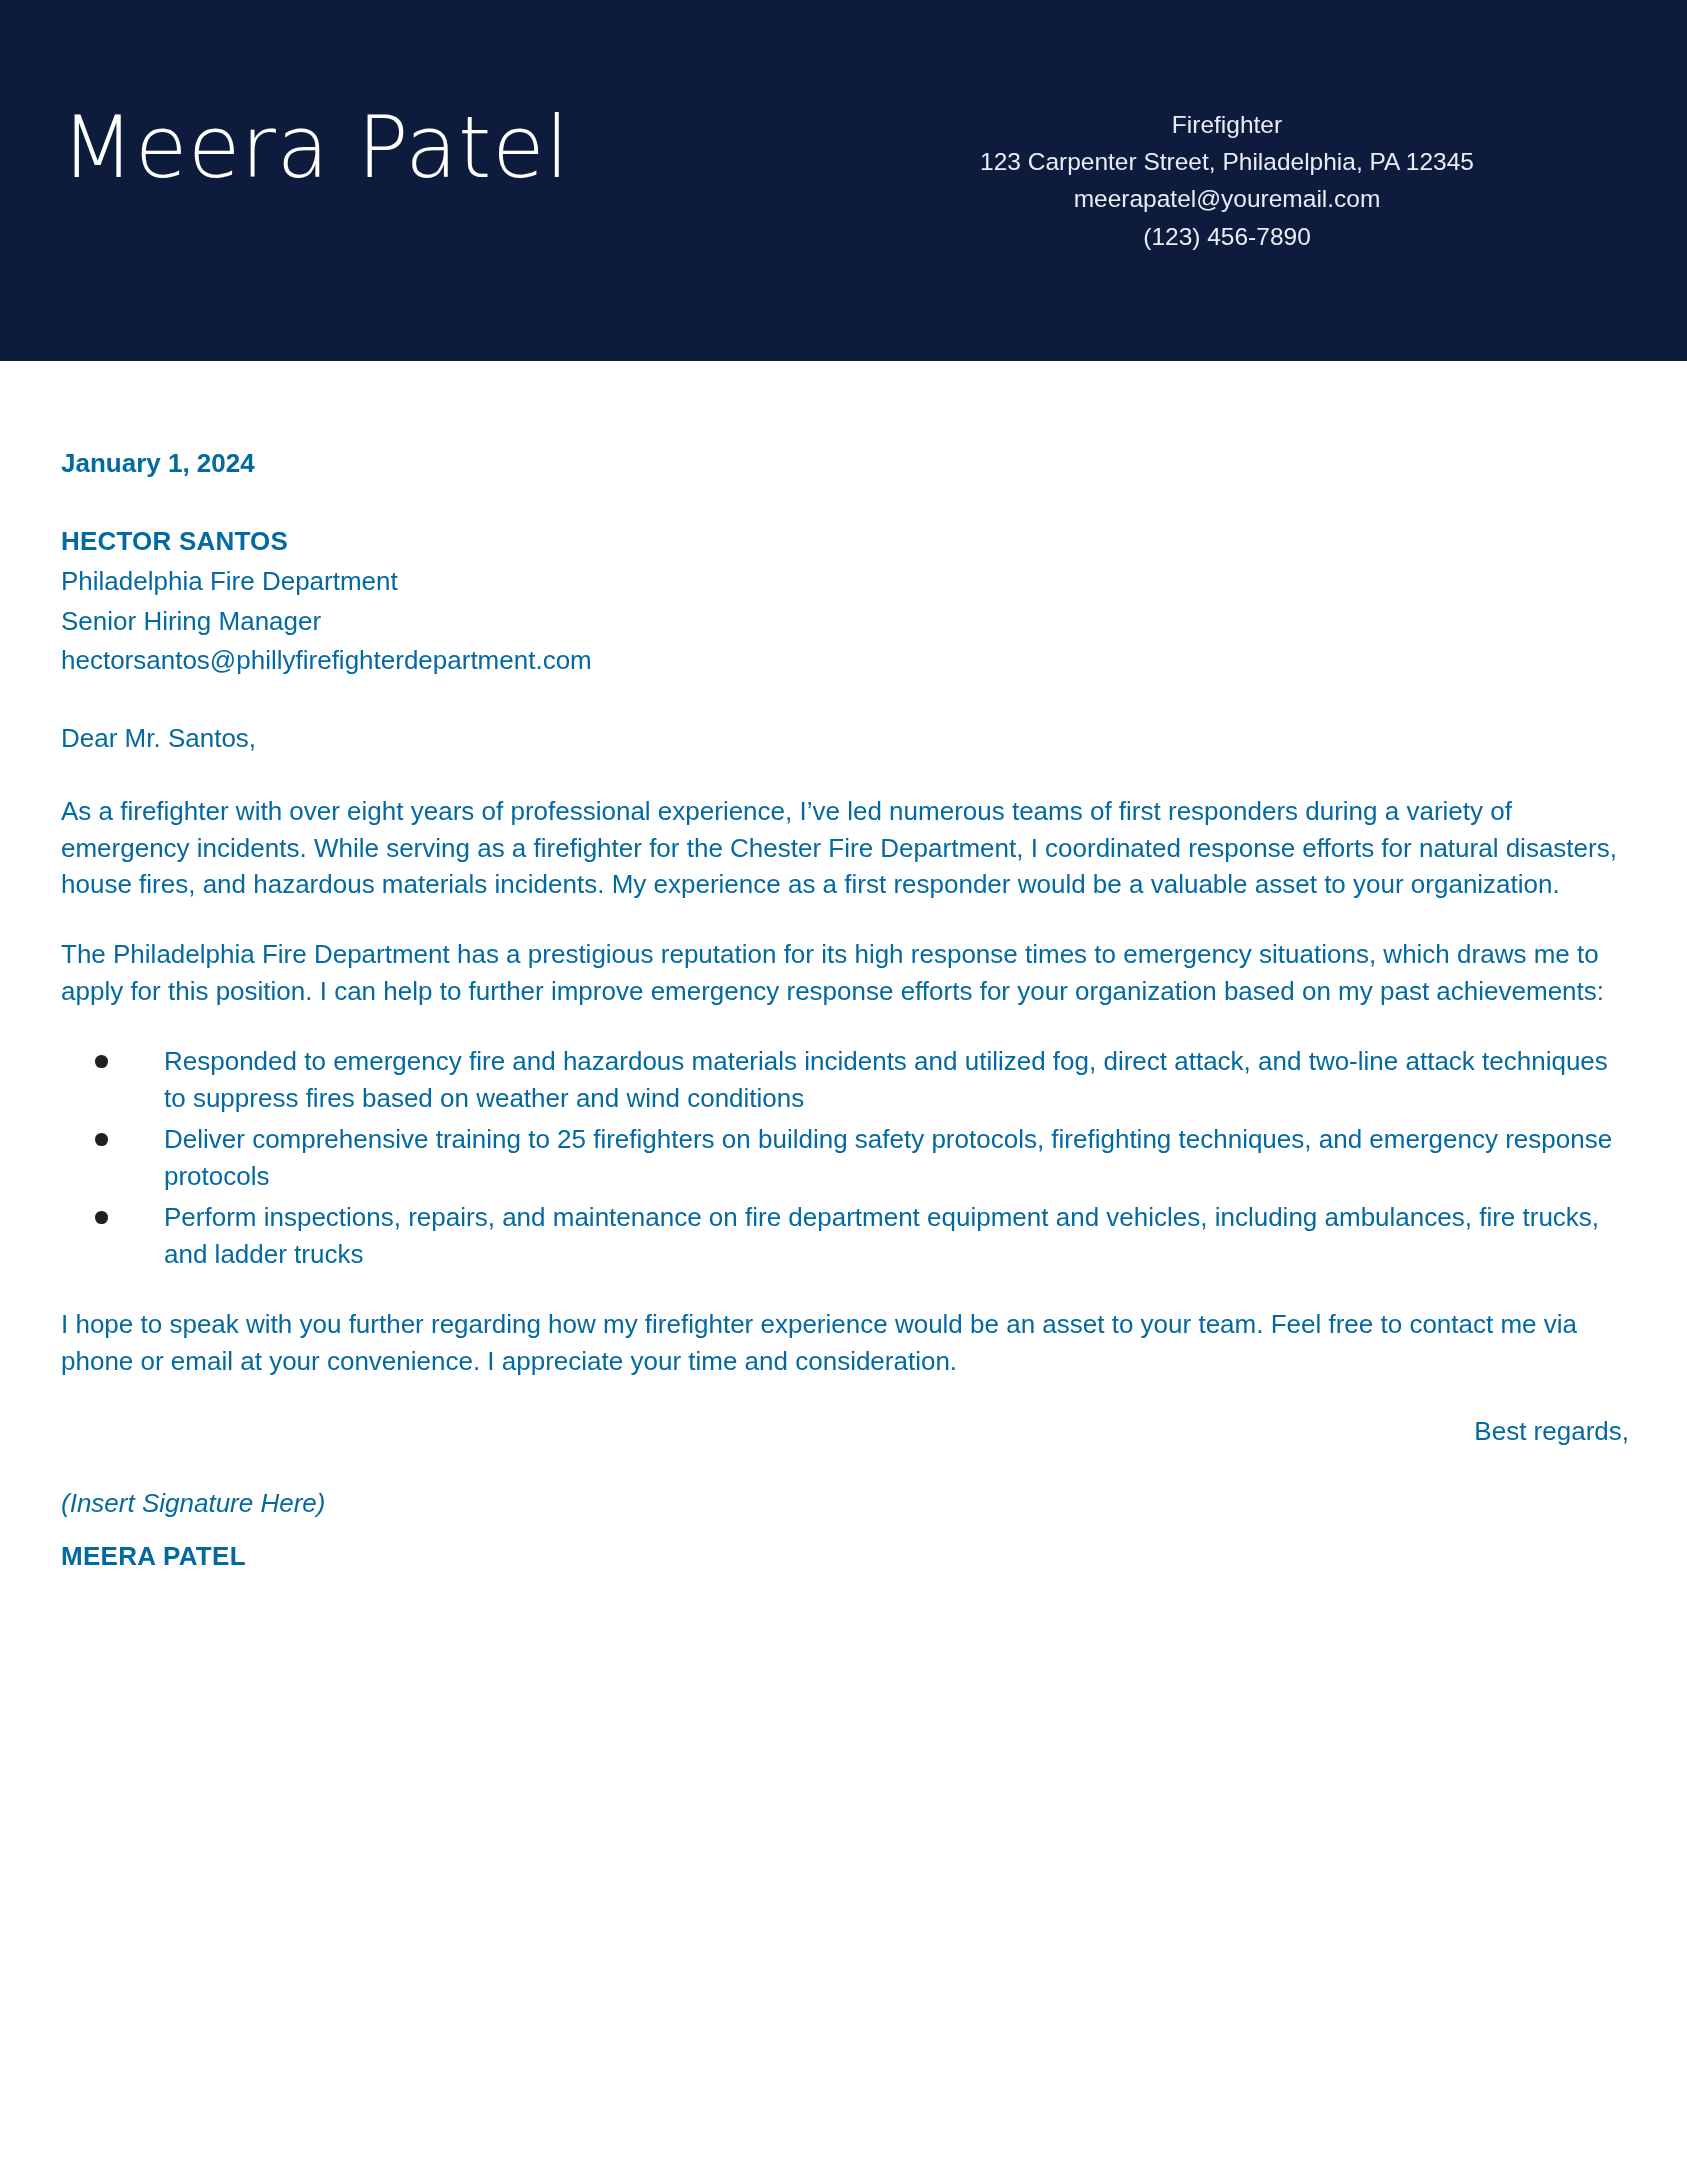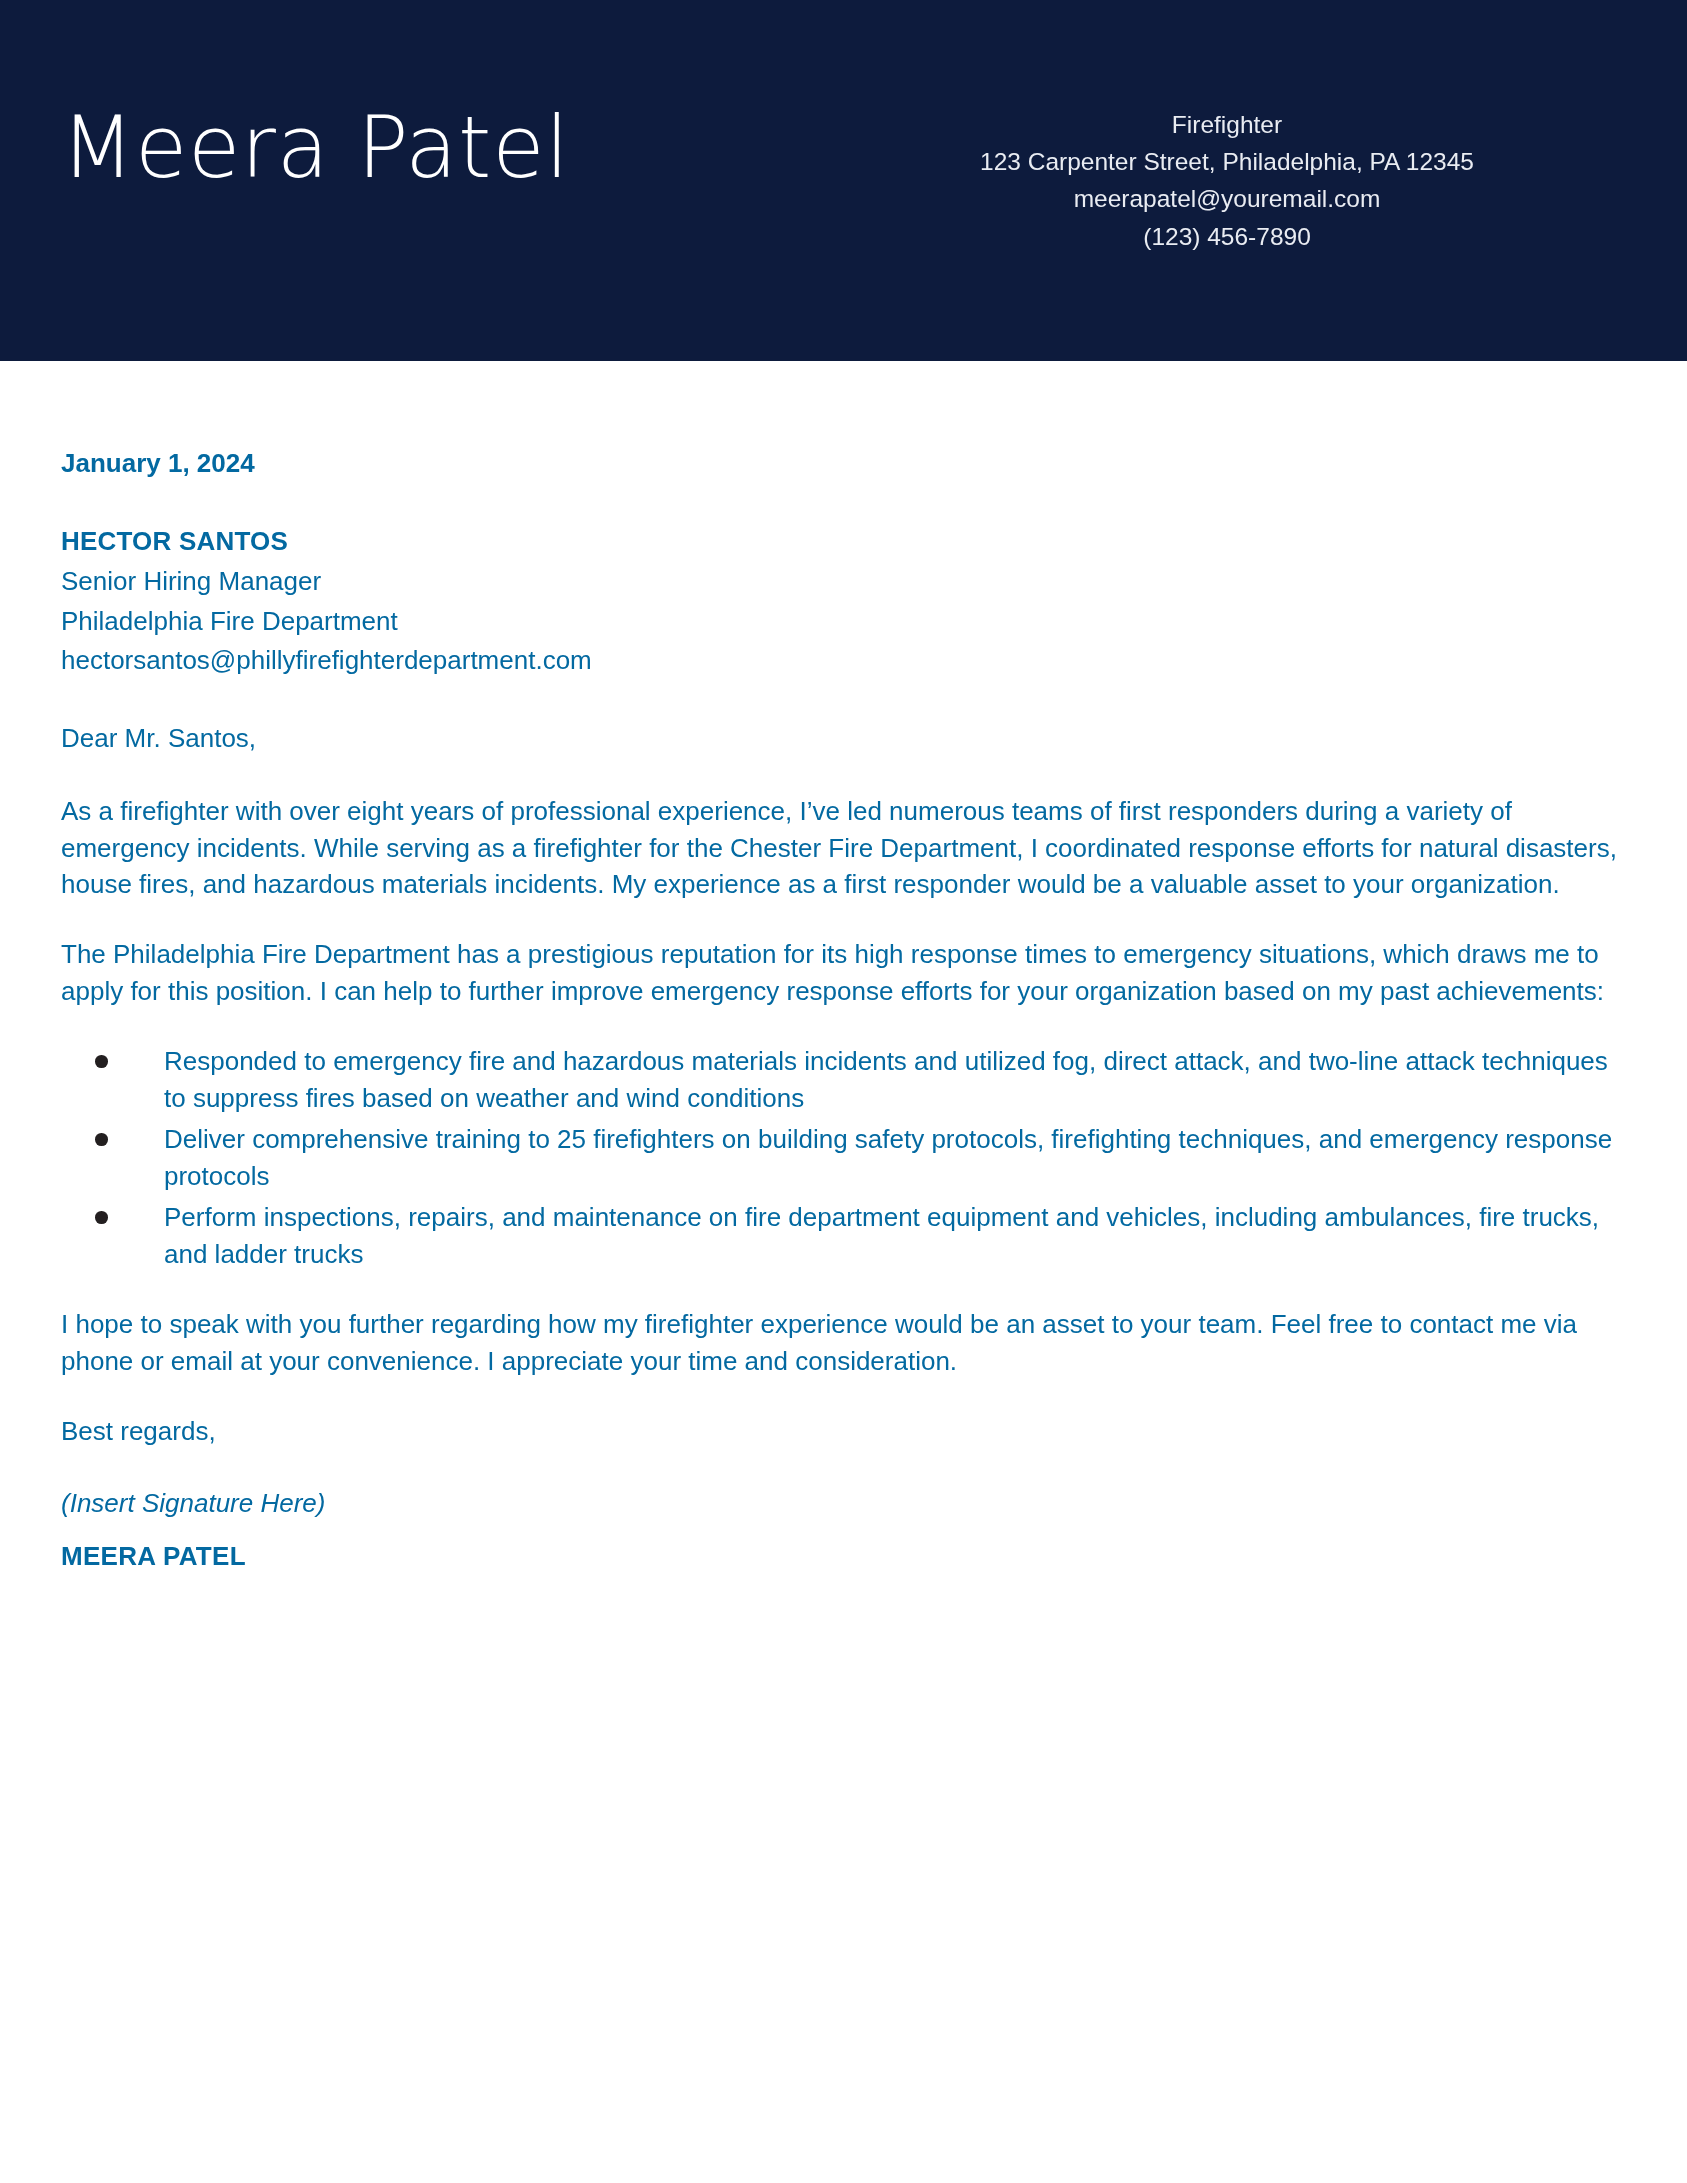--- a/index.html
+++ b/index.html
@@ -124,20 +124,21 @@
     border-radius: 50%;
     display: block;
   }
 
   .closing-paragraph {
     margin: 0 0 34px 0;
   }
 
   .signoff {
     margin: 0 0 36px 0;
+    text-align: right;
   }
 
   .signature-placeholder {
     font-style: italic;
     margin: 0 0 16px 0;
   }
 
   .signer-name {
     font-weight: bold;
     letter-spacing: 0.3px;
@@ -159,22 +160,22 @@
       <span class="contact-line">(123) 456-7890</span>
     </div>
   </div>
 
   <div class="letter-body">
 
     <div class="date-line">January 1, 2024</div>
 
     <div class="recipient-block">
       <span class="recipient-line recipient-name">HECTOR SANTOS</span>
+      <span class="recipient-line">Philadelphia Fire Department</span>
       <span class="recipient-line">Senior Hiring Manager</span>
-      <span class="recipient-line">Philadelphia Fire Department</span>
       <span class="recipient-line">hectorsantos@phillyfirefighterdepartment.com</span>
     </div>
 
     <p class="salutation">Dear Mr. Santos,</p>
 
     <p class="body-paragraph">As a firefighter with over eight years of professional experience, I’ve led numerous teams of first responders during a variety of emergency incidents. While serving as a firefighter for the Chester Fire Department, I coordinated response efforts for natural disasters, house fires, and hazardous materials incidents. My experience as a first responder would be a valuable asset to your organization.</p>
 
     <p class="body-paragraph">The Philadelphia Fire Department has a prestigious reputation for its high response times to emergency situations, which draws me to apply for this position. I can help to further improve emergency response efforts for your organization based on my past achievements:</p>
 
     <ul class="achievements-list">

